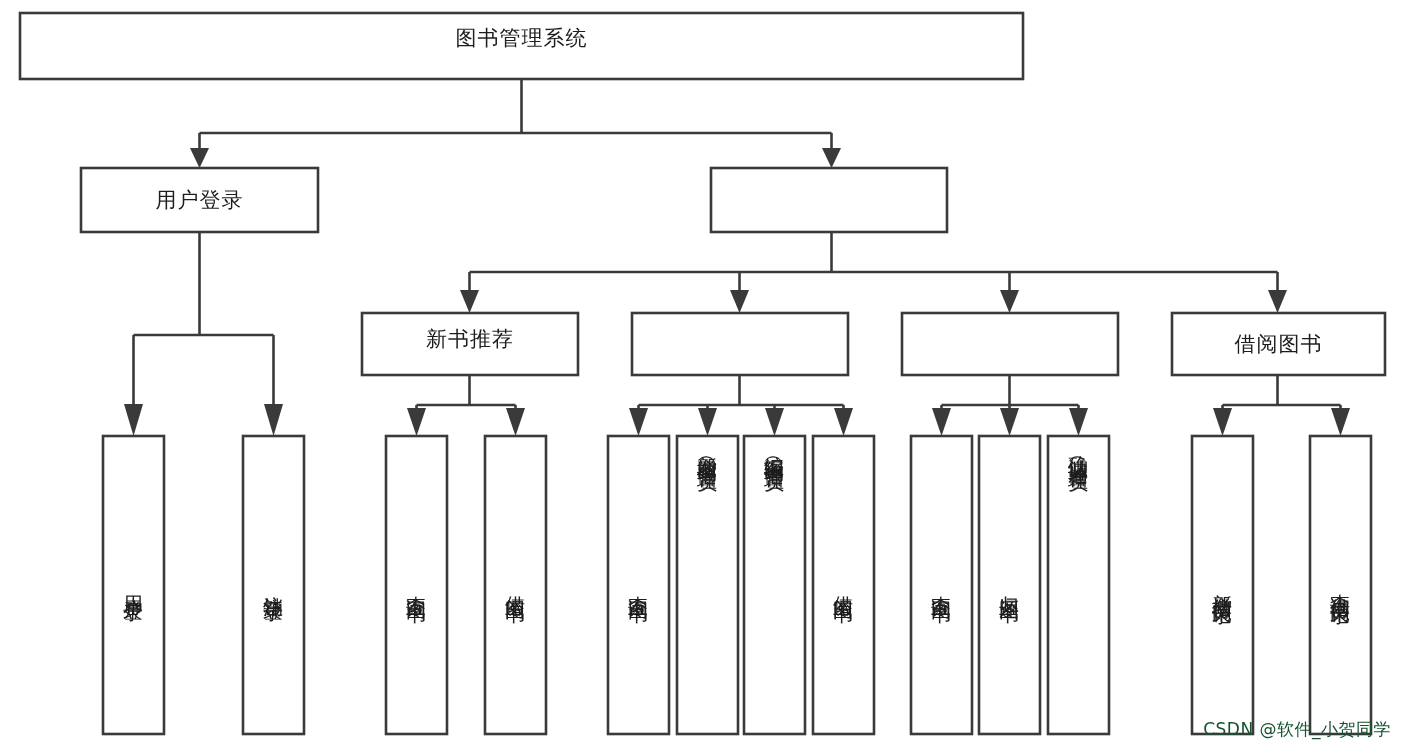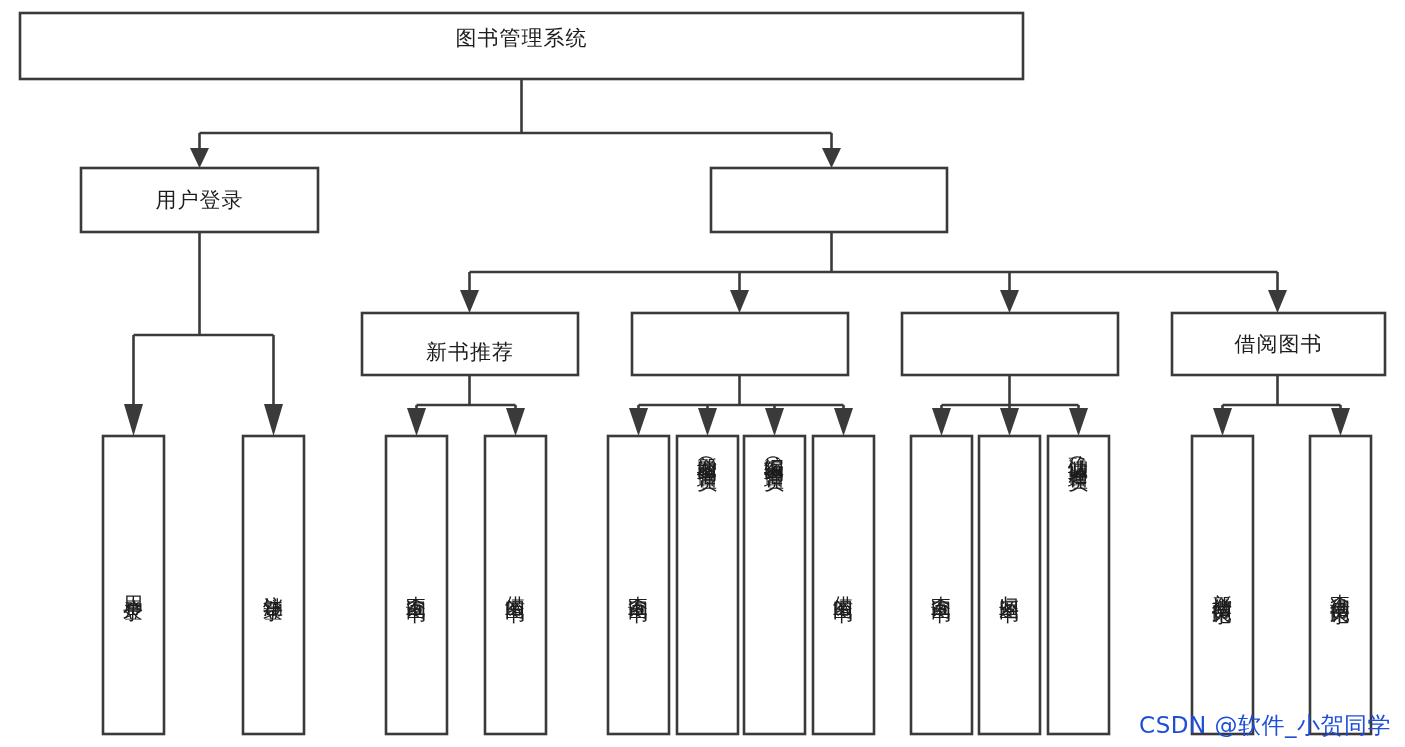--- a/index.html
+++ b/index.html
@@ -69,22 +69,22 @@
     font-size: 21px;
     color: #1d1d1d;
     white-space: nowrap;
     letter-spacing: 1px;
   }
   .watermark {
     position: absolute;
     right: 14px;
     bottom: 6px;
     font-family: "DejaVu Sans", "Liberation Sans", sans-serif;
-    font-size: 23px;
-    color: #1d4ed8;
+    font-size: 17px;
+    color: #14532d;
     white-space: nowrap;
     letter-spacing: 0.5px;
   }
 </style>
 </head>
 <body>
 
 <div id="diagram-root">
 
   <svg id="tree-svg" viewBox="0 0 1405 747">
@@ -180,21 +180,21 @@
 
   <div class="hlabel-wrap" style="left:20px; top:13px; width:1003px; height:50px;">
     <span class="hlabel-text">图书管理系统</span>
   </div>
 
   <div class="hlabel-wrap" style="left:81px; top:168px; width:237px; height:64px;">
     <span class="hlabel-text">用户登录</span>
   </div>
 
 
-  <div class="hlabel-wrap" style="left:362px; top:321px; width:216px; height:62px;">
+  <div class="hlabel-wrap" style="left:362px; top:308px; width:216px; height:62px;">
     <span class="hlabel-text">新书推荐</span>
   </div>
 
 
 
   <div class="hlabel-wrap" style="left:1172px; top:313px; width:213px; height:62px;">
     <span class="hlabel-text">借阅图书</span>
   </div>
 
   <div class="vlabel-wrap" style="left:103px; top:436px; width:61px; height:298px;">

